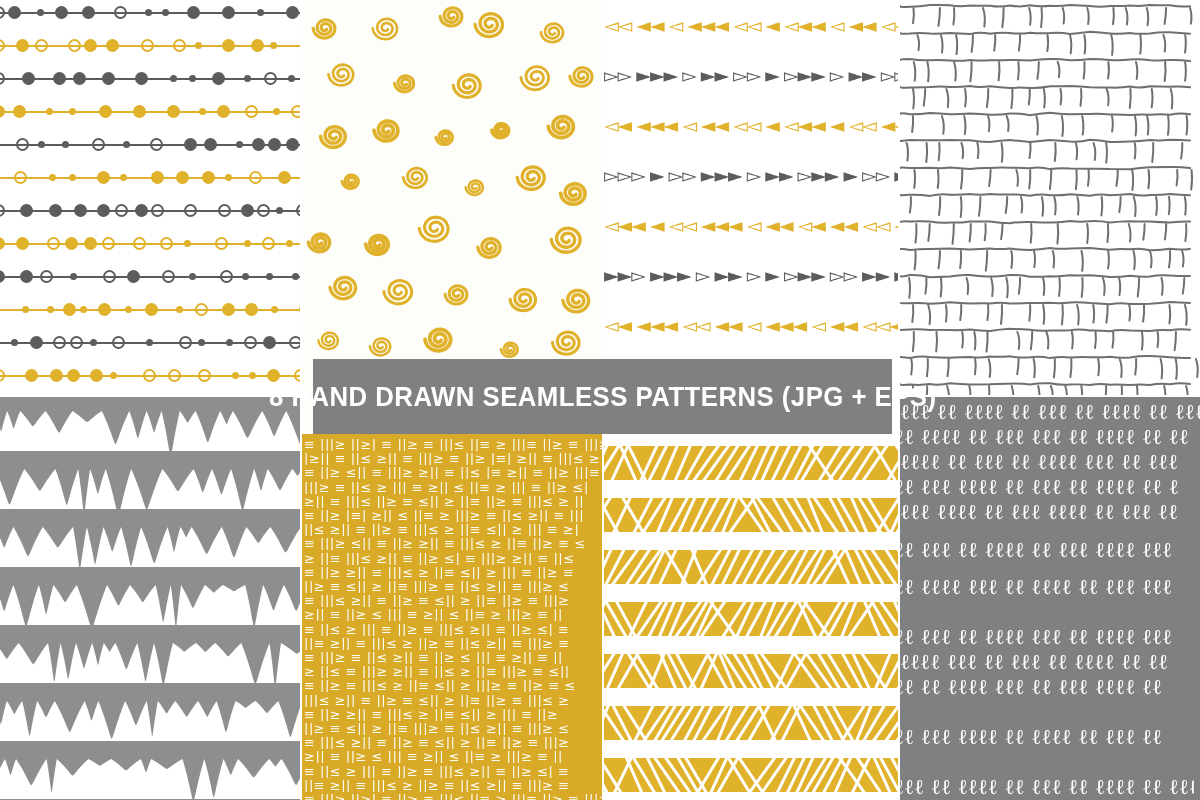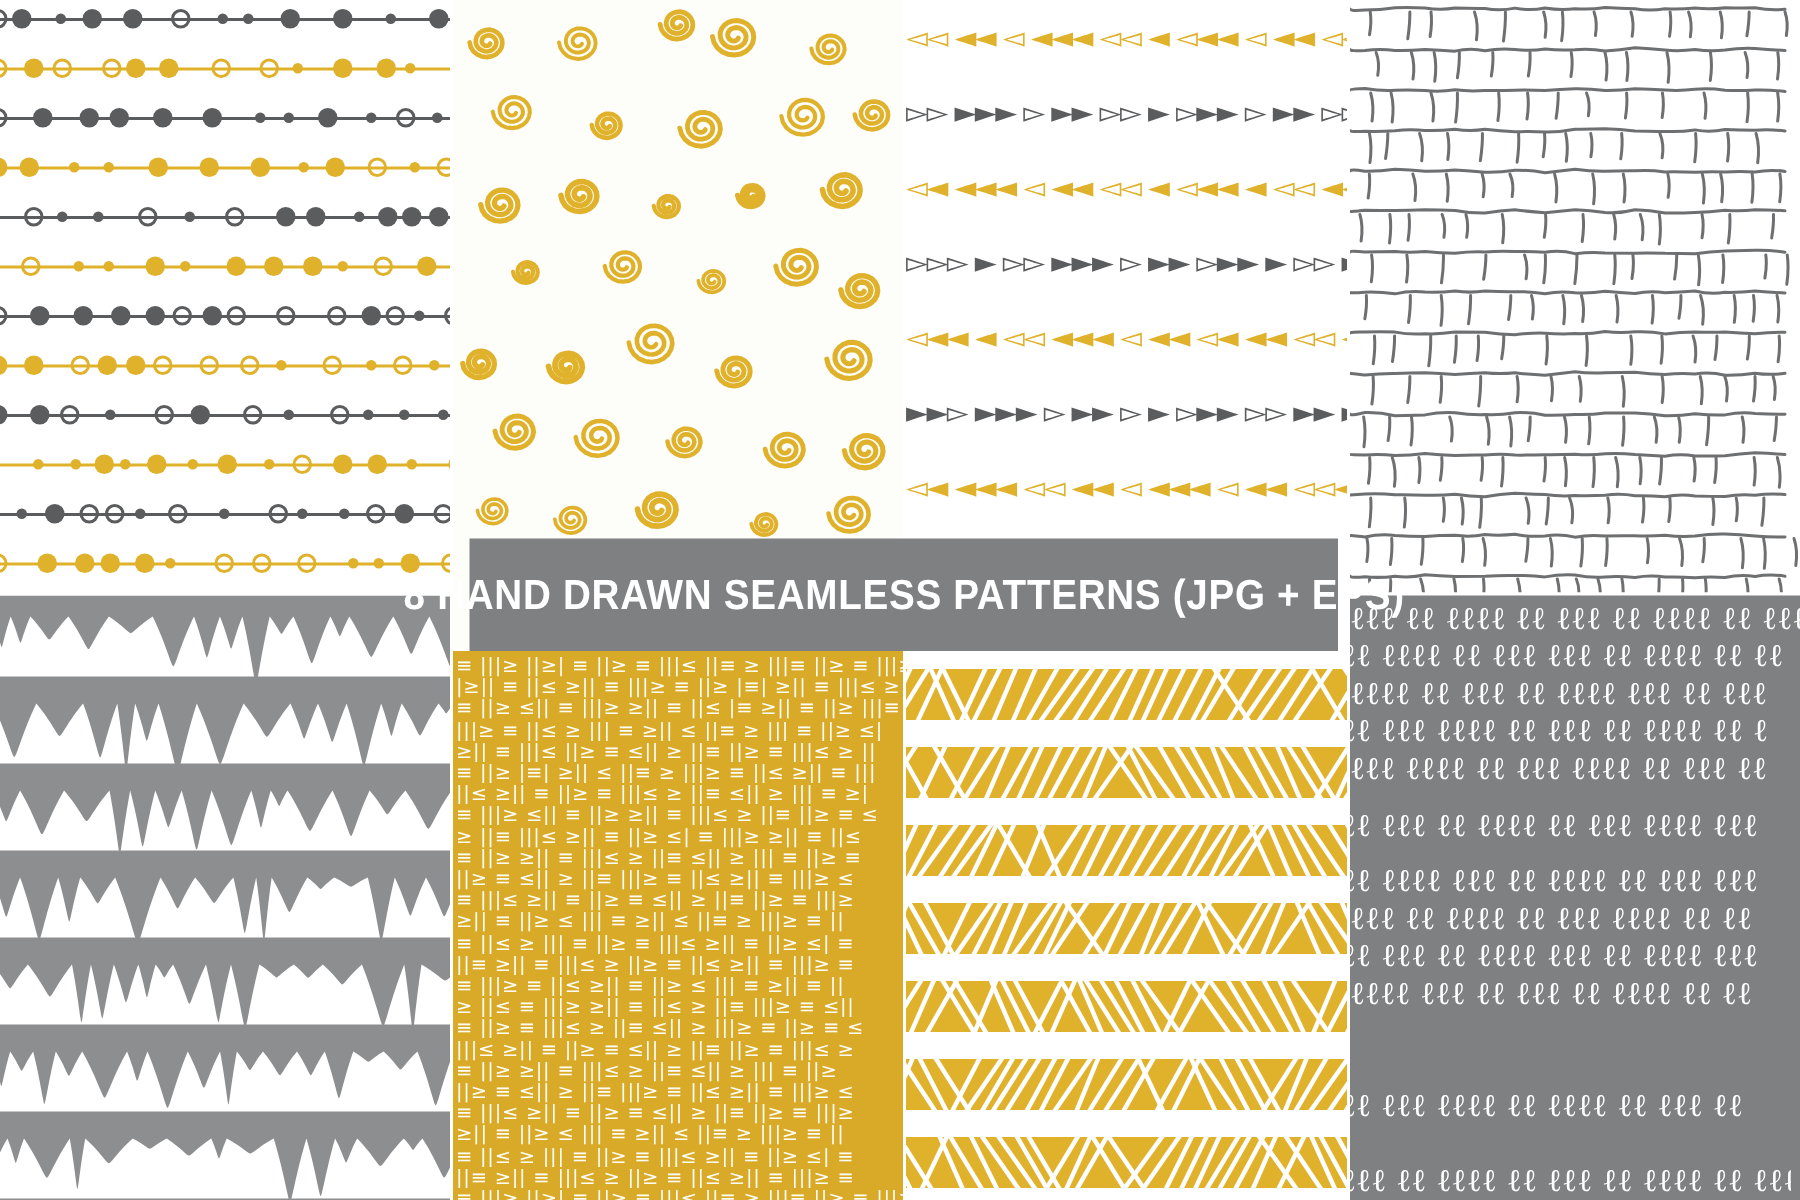--- a/index.html
+++ b/index.html
@@ -911,23 +911,23 @@
     </div>
 
   <div class="tile t8" id="tile8">
       <div class="looprow" style="top: 2px; left: 0px;">ℓℓℓ ℓℓ ℓℓℓℓ ℓℓ ℓℓℓ ℓℓ ℓℓℓℓ ℓℓ ℓℓℓ</div>
       <div class="looprow" style="top: 27px; left: -6px;">ℓℓ ℓℓℓℓ ℓℓ ℓℓℓ ℓℓℓ ℓℓ ℓℓℓℓ ℓℓ ℓℓ</div>
       <div class="looprow" style="top: 52px; left: 0px;">ℓℓℓℓ ℓℓ ℓℓℓ ℓℓ ℓℓℓℓ ℓℓℓ ℓℓ ℓℓℓ</div>
       <div class="looprow" style="top: 77px; left: -6px;">ℓℓ ℓℓℓ ℓℓℓℓ ℓℓ ℓℓℓ ℓℓ ℓℓℓℓ ℓℓ ℓ</div>
       <div class="looprow" style="top: 102px; left: 0px;">ℓℓℓ ℓℓℓℓ ℓℓ ℓℓℓ ℓℓℓℓ ℓℓ ℓℓℓ ℓℓ</div>
       <div class="looprow" style="top: 140px; left: -6px;">ℓℓ ℓℓℓ ℓℓ ℓℓℓℓ ℓℓ ℓℓℓ ℓℓℓℓ ℓℓℓ</div>
       <div class="looprow" style="top: 177px; left: -6px;">ℓℓ ℓℓℓℓ ℓℓℓ ℓℓ ℓℓℓℓ ℓℓ ℓℓℓ ℓℓℓ</div>
-      <div class="looprow" style="top: 202px; left: 0px;">ℓℓℓ ℓℓ ℓℓℓℓ ℓℓ ℓℓℓ ℓℓℓℓ ℓℓ ℓℓ</div>
       <div class="looprow" style="top: 252px; left: 0px;">ℓℓℓℓ ℓℓℓ ℓℓ ℓℓℓ ℓℓ ℓℓℓℓ ℓℓ ℓℓ</div>
       <div class="looprow" style="top: 227px; left: -6px;">ℓℓ ℓℓℓ ℓℓ ℓℓℓℓ ℓℓℓ ℓℓ ℓℓℓℓ ℓℓℓ</div>
+      <div class="looprow" style="top: 277px; left: -6px;">ℓℓ ℓℓ ℓℓℓℓ ℓℓℓ ℓℓ ℓℓℓ ℓℓℓℓ ℓℓ</div>
       <div class="looprow" style="top: 327px; left: -6px;">ℓℓ ℓℓℓ ℓℓℓℓ ℓℓ ℓℓℓℓ ℓℓ ℓℓℓ ℓℓ</div>
       <div class="looprow" style="top: 377px; left: -6px;">ℓℓℓ ℓℓ ℓℓℓℓ ℓℓ ℓℓℓ ℓℓ ℓℓℓℓ ℓℓ ℓℓℓ</div>
     </div>
 
   <div id="banner">
     <span class="txt">8 HAND DRAWN SEAMLESS PATTERNS (JPG + EPS)</span>
   </div>
 
 </div>
 

